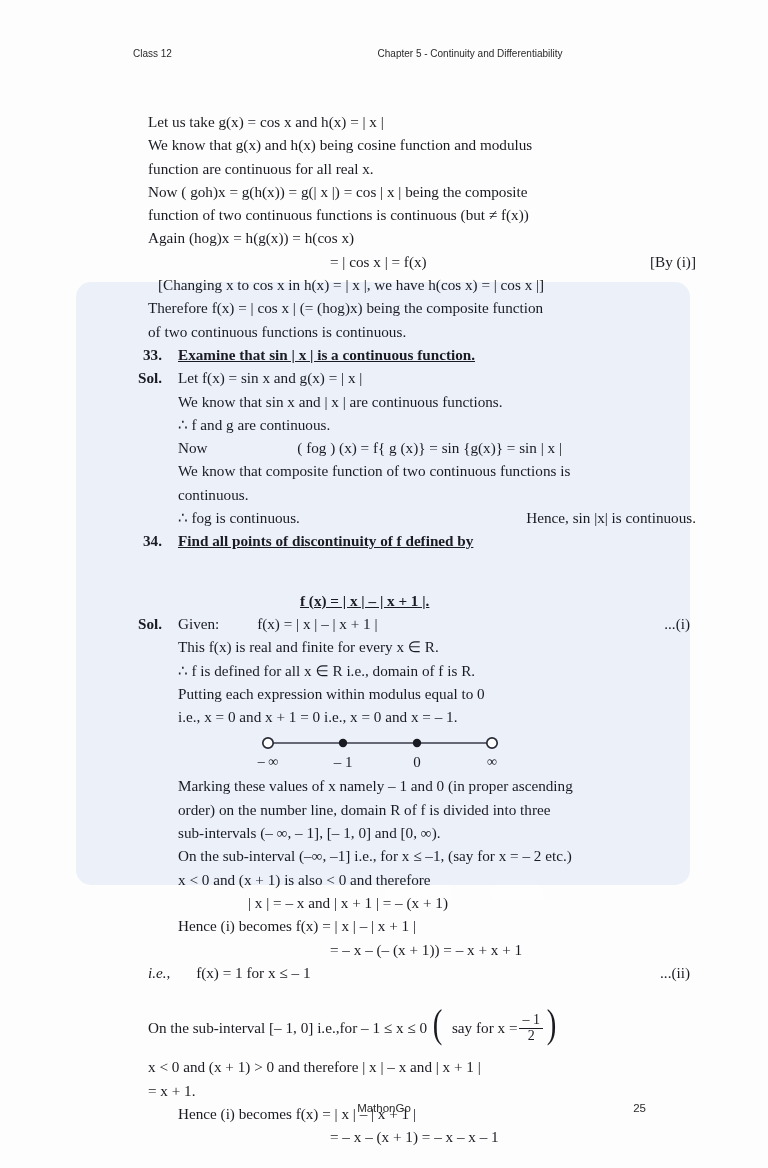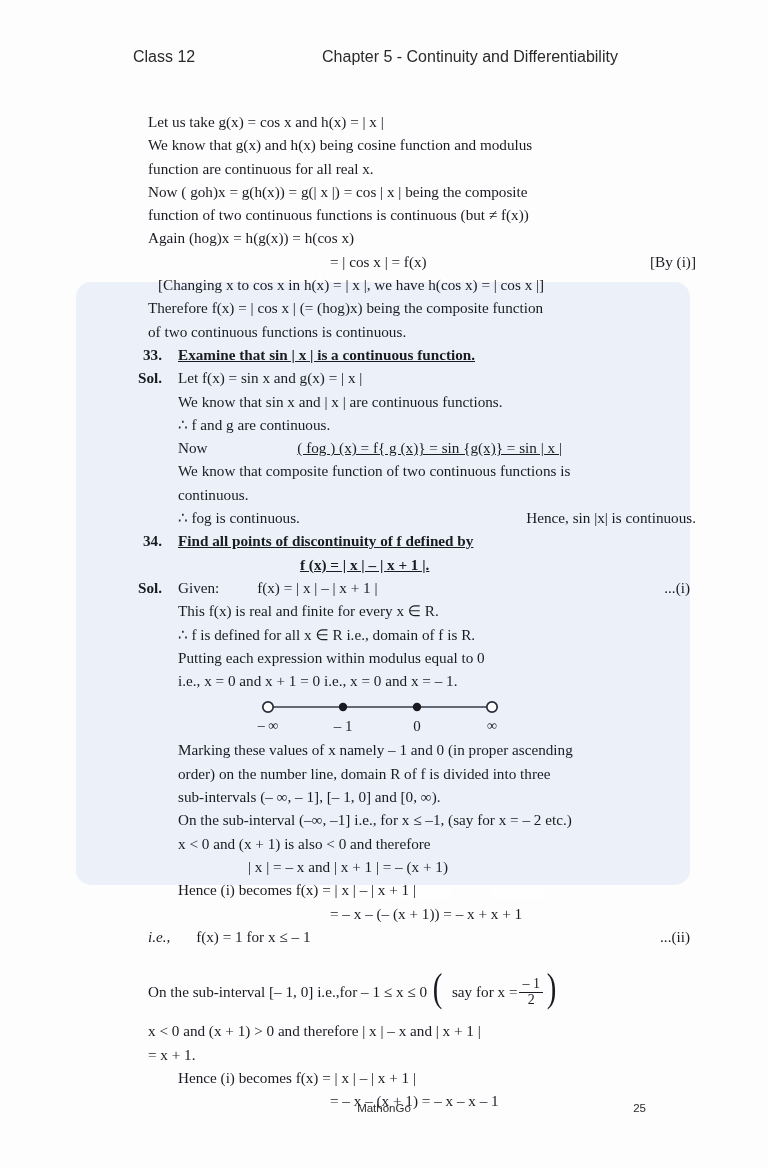--- a/index.html
+++ b/index.html
@@ -21,21 +21,21 @@
     pointer-events: none;
     z-index: 0;
   }
 
   
   #header {
     position: absolute;
     left: 0; top: 48px; width: 768px;
     height: 22px;
     font-family: "Liberation Sans", sans-serif;
-    font-size: 16px;
+    font-size: 10px;
     color: #2a2a2a;
     z-index: 3;
   }
   #header .h-left  { position: absolute; left: 133px; top: 0; }
   #header .h-mid   { position: absolute; left: 0; top: 0; width: 768px; text-align: center; padding-left: 132px; margin-left: 20px; }
 
   
   #highlight {
     position: absolute;
     left: 76px; top: 282px;
@@ -65,27 +65,27 @@
     position: absolute;
     left: 0; top: 0;
     width: 170px;
     text-align: right;
     font-weight: bold;
     padding-right: 8px;
   }
   .q { padding-left: 178px; font-weight: bold; text-decoration: underline; }
   .sol-body { padding-left: 178px; }
   .ind2 { padding-left: 248px; }
-  .ind3 { padding-left: 300px; }
+  .ind3 { padding-left: 300px; margin-top: 36px; }
   .ind4 { padding-left: 330px; }
   .hang { padding-left: 148px; }
 
   .rt { position: absolute; right: 72px; top: 0; }
   .rt2 { position: absolute; right: 78px; top: 0; }
-  .mid-right { display: inline-block; padding-left: 86px; text-decoration: underline; }
+  .mid-right { display: inline-block; padding-left: 86px; }
 
   i, .it { font-style: italic; }
   b, .bd { font-weight: normal; }
   .spacer-sm { height: 11px; }
   .spacer-lg { height: 30px; }
 
   
   #numberline {
     position: relative;
     height: 46px;

